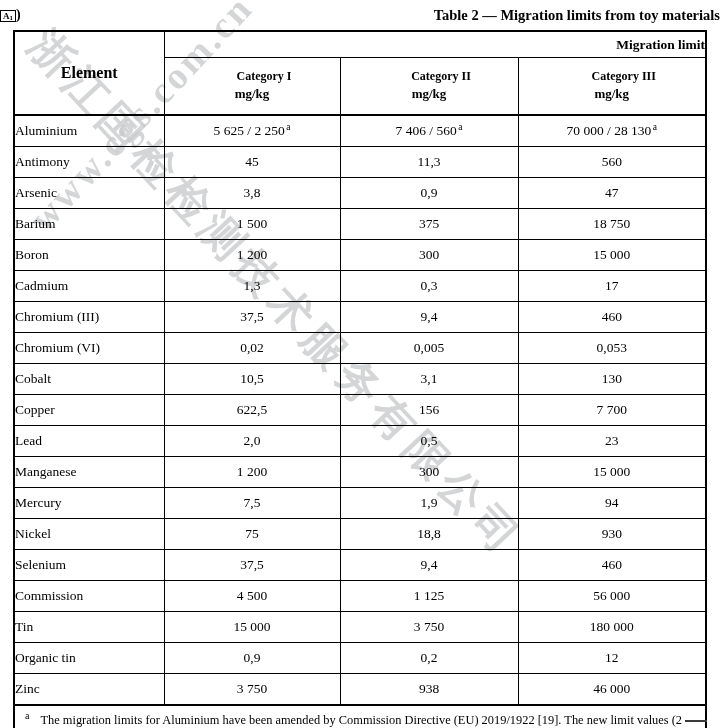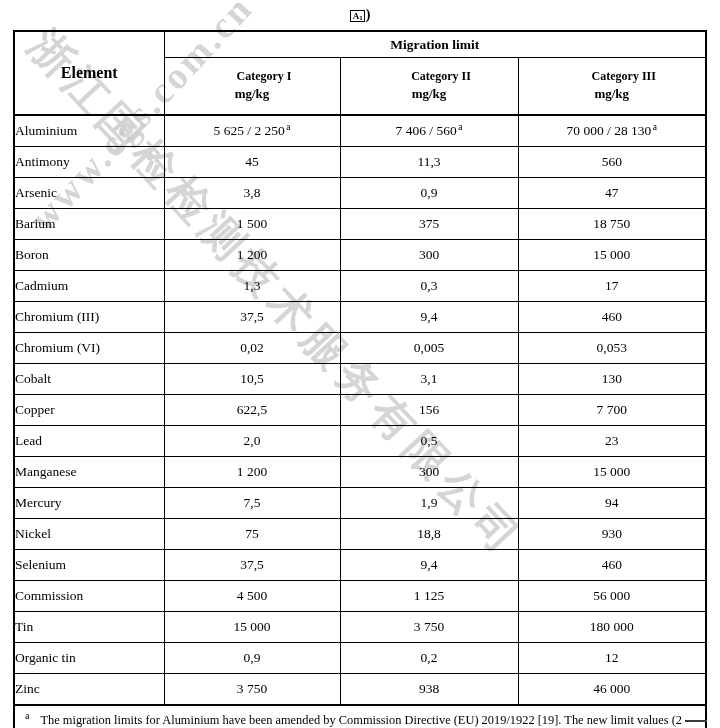--- a/index.html
+++ b/index.html
@@ -47,21 +47,21 @@
   #wm-a { left: 58px;  top: 18px;  transform: rotate(47deg); }
   #wm-b { left: 20px;  top: 210px; transform: rotate(-47deg) translateX(0); }
 
   
   #doc-title {
     position: relative;
     z-index: 10;
     height: 27px;
     display: flex;
     align-items: center;
-    justify-content: center;
+    justify-content: space-between;
     gap: 6px;
     font-size: 14.5px;
     font-weight: 700;
     padding-top: 4px;
     box-sizing: border-box;
   }
   #amendment-marker {
     display: inline-flex;
     align-items: baseline;
     font-weight: 700;
@@ -110,21 +110,21 @@
   table.mig col.c-cat3 { width: 187px; }
 
   table.mig th, table.mig td {
     padding: 0;
     background: transparent;
     vertical-align: middle;
   }
 
   
   .hd-mig {
-    text-align: center;
+    text-align: right;
     font-weight: 700;
     font-size: 13.5px;
     height: 25px;
     border-bottom: 1.1px solid #000;
     border-left: 1.6px solid #000;
   }
   .hd-element {
     text-align: center;
     font-weight: 700;
     font-size: 16px;
@@ -210,20 +210,21 @@
 <div id="watermark-layer">
   <div class="wm-line wm-cjk" id="wm-a">浙江国检检测技术服务有限公司</div>
   <div class="wm-line wm-url" id="wm-b">www.cgs.com.cn</div>
 </div>
 
 <div id="doc-title">
   <span id="amendment-marker">
     <span class="amd-box"><span>A</span><sub>1</sub></span>
       <span class="amd-paren">)</span>
   </span>
+  <span>Table 2 — Migration limits from toy materials</span>
 </div>
 
 <div id="migration-table-wrap">
   <table class="mig">
     <colgroup>
       <col class="c-el">
         <col class="c-cat">
         <col class="c-cat2">
         <col class="c-cat3">
     </colgroup>

